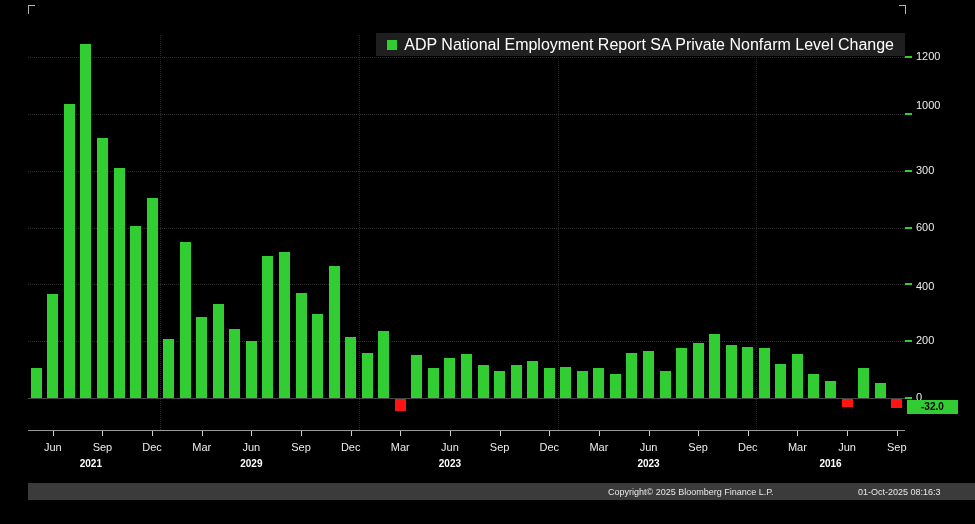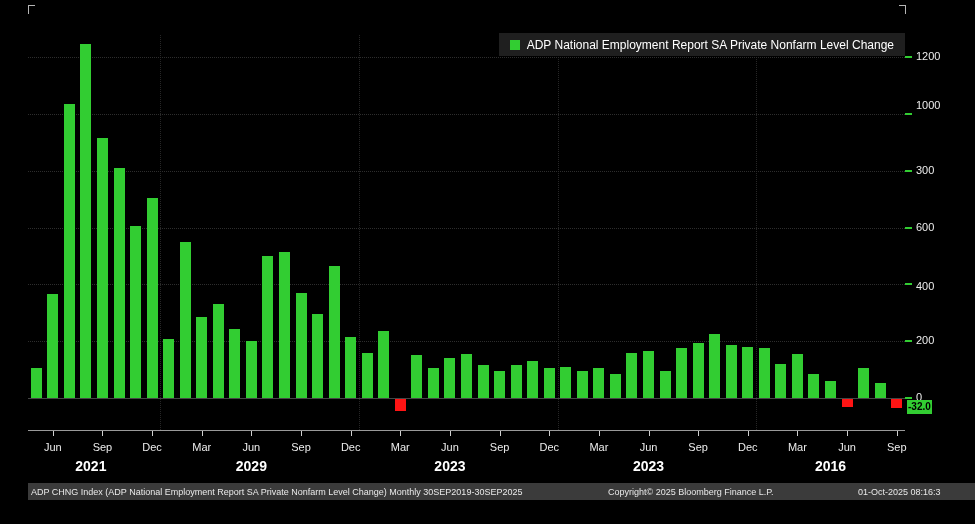--- a/index.html
+++ b/index.html
@@ -8,35 +8,35 @@
 
   
   .hgrid { position:absolute; height:0; border-top:1px dotted #2d2d2d; }
   .hgrid.zero { border-top:1px solid #454545; }
   .vgrid { position:absolute; width:0; border-left:1px dotted #262626; }
   .axis-line { position:absolute; left:28px; top:430px; width:877px; height:1px; background:#9a9a9a; }
   .ytick { position:absolute; width:7px; height:2px; background:#32cd32; }
   .ylabel { position:absolute; color:#ececec; font-size:11px; line-height:13px; }
   .xtick { position:absolute; width:1px; height:5px; background:#cfcfcf; }
   .xlabel { position:absolute; color:#ececec; font-size:11px; width:40px; text-align:center; }
-  .yearlabel { position:absolute; color:#ffffff; font-size:14px; font-weight:bold; width:50px; text-align:center; }
+  .yearlabel { position:absolute; color:#ffffff; font-size:10px; font-weight:bold; width:50px; text-align:center; }
 
   .bar { position:absolute; }
 
   
   .corner-tl { position:absolute; left:28px; top:5px; width:6px; height:8px; border-left:1px solid #b5b5b5; border-top:1px solid #b5b5b5; }
   .corner-tr { position:absolute; left:899px; top:5px; width:6px; height:8px; border-right:1px solid #b5b5b5; border-top:1px solid #b5b5b5; }
 
   
   .legend { position:absolute; top:33px; right:70px; height:23px; background:#1f1f1f; display:flex; align-items:center; gap:7px; padding:0 11px; z-index:4; }
   .swatch { width:10px; height:10px; background:#32cd32; flex:0 0 auto; }
-  .legend-label { color:#ffffff; font-size:12px; white-space:nowrap; }
+  .legend-label { color:#ffffff; font-size:16px; white-space:nowrap; }
 
   
-  .badge { position:absolute; left:907px; top:400px; background:#32cd32; color:#000; font-size:10px; font-weight:bold; padding:1px 1px 2px; z-index:3; }
+  .badge { position:absolute; left:907px; top:400px; background:#32cd32; color:#000; font-size:10px; font-weight:bold; padding:1px 14px 2px; z-index:3; }
 
   
   .footer { position:absolute; left:28px; right:0; top:483px; height:17px; background:#3b3b3b; color:#e9e9e9; font-size:9px; z-index:1; }
   .footer span { position:absolute; top:4px; white-space:nowrap; }
   .footer-left { left:3px; }
   .footer-copy { left:580px; }
   .footer-time { left:830px; }
 
   
   .watermark { position:absolute; right:2px; top:484px; width:129px; height:32px; background:#000; border:1px solid #181818; border-radius:17px; display:flex; align-items:center; gap:7px; padding-left:11px; box-sizing:border-box; z-index:6; }
@@ -175,19 +175,18 @@
   <div class="axis-line"></div>
 
   <div class="legend">
     <span class="swatch" style="background: rgb(50, 205, 50);"></span>
     <span class="legend-label">ADP National Employment Report SA Private Nonfarm Level Change</span>
   </div>
 
   <div class="badge" style="background: rgb(50, 205, 50);">-32.0</div>
 
   <div class="footer">
-    <span class="footer-left">ADP CHNG Index (ADP National Employment Report SA Private Nonfarm Level Change)  Monthly 30SEP2019-30SEP2025</span>
     <span class="footer-copy">Copyright© 2025 Bloomberg Finance L.P.</span>
     <span class="footer-time">01-Oct-2025 08:16:3</span>
   </div>
 
 
 </div>
 
 </body></html>

